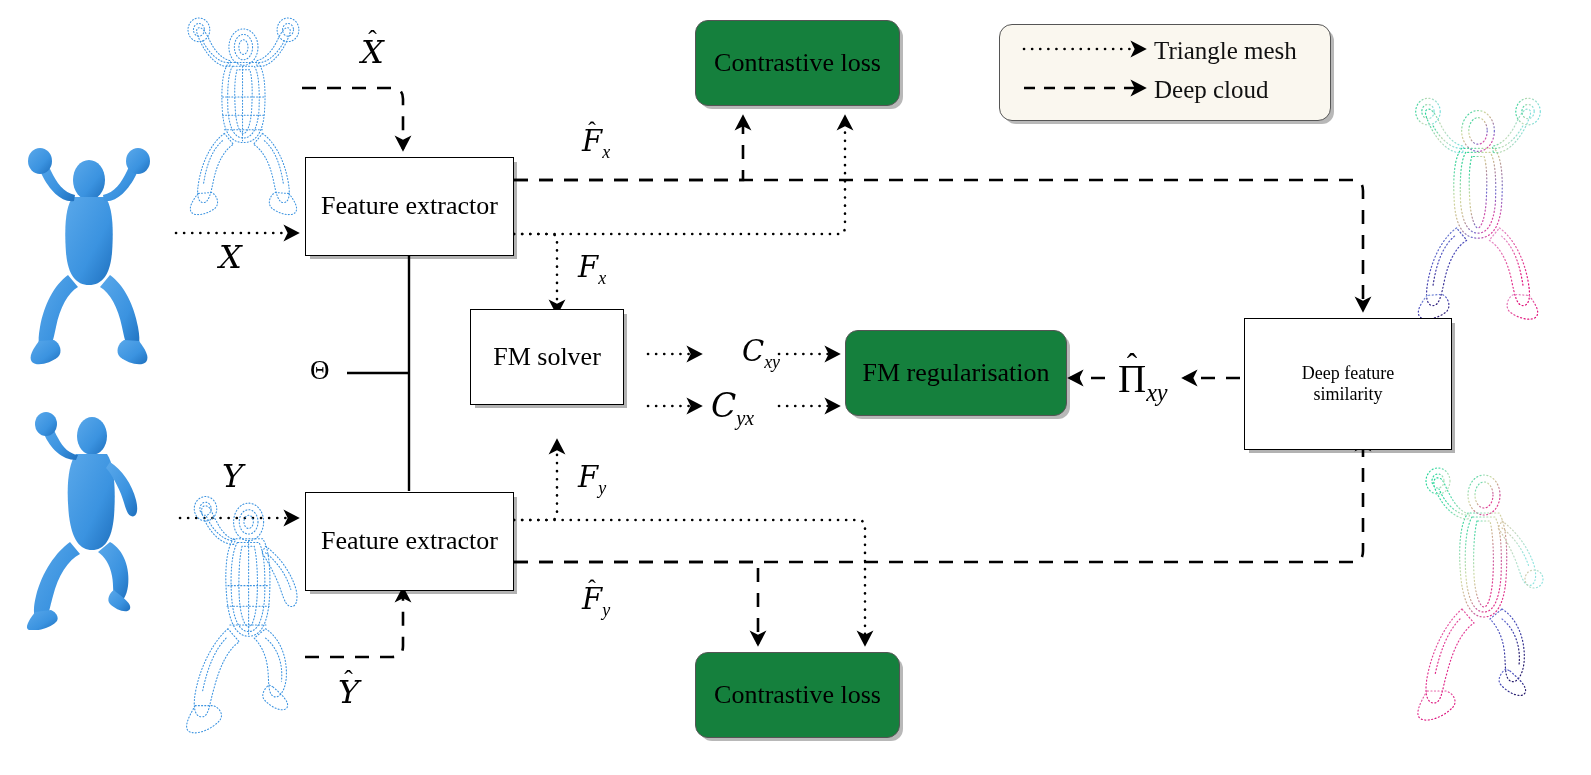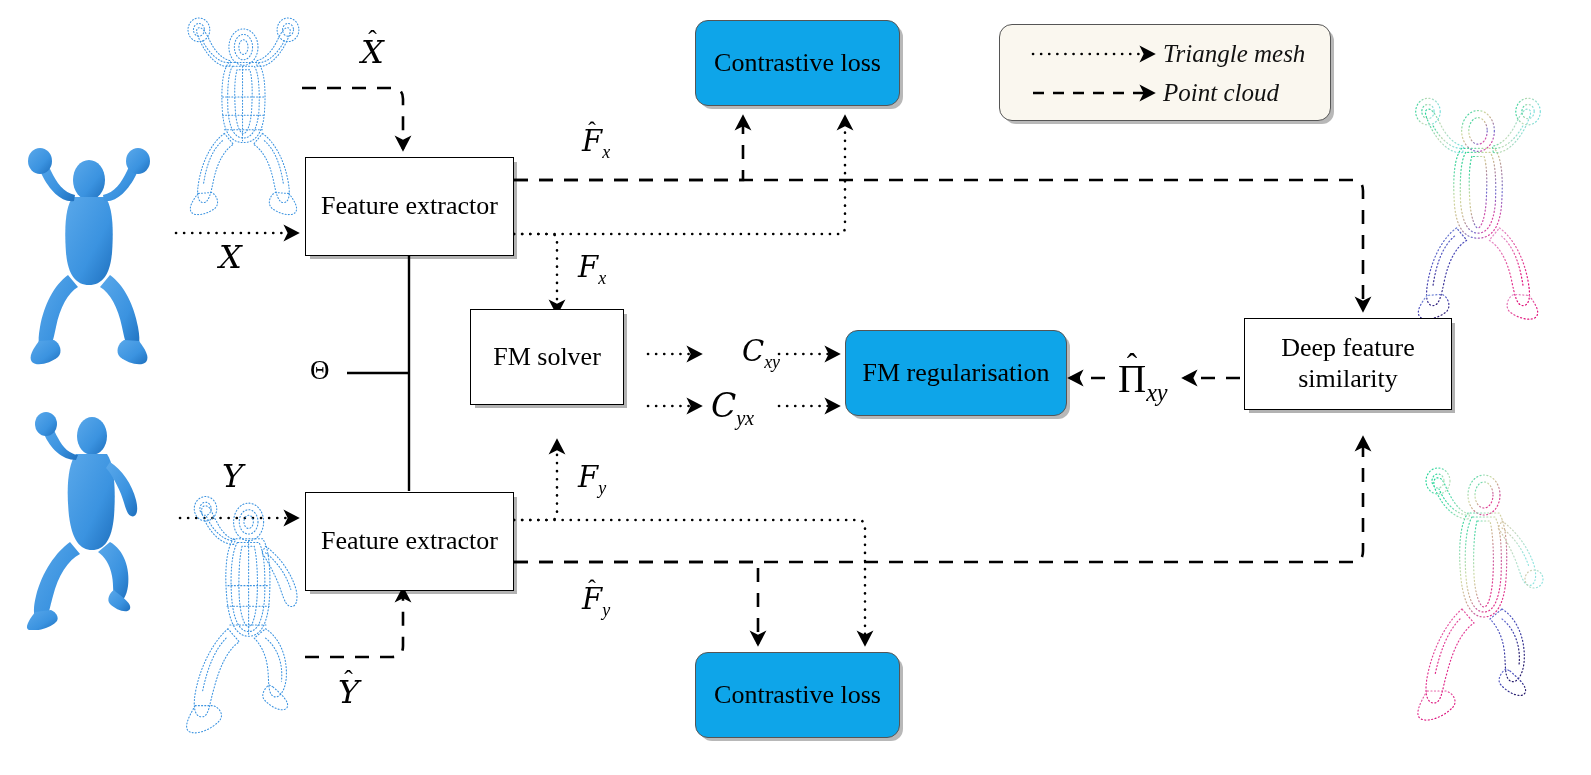--- a/index.html
+++ b/index.html
@@ -38,21 +38,21 @@
     color: #000;
     line-height: 1.18;
     z-index: 5;
   }
   .node-rect {
     background: #ffffff;
     border: 1.6px solid #000000;
     box-shadow: 4px 4px 0 -1px rgba(0,0,0,0.30);
   }
   .node-round {
-    background: #0ea5e9;
+    background: #15803d;
     border: 1.6px solid #555555;
     border-radius: 13px;
     box-shadow: 4px 4px 0 -1px rgba(0,0,0,0.28);
   }
 
   
   .mlabel {
     position: absolute;
     font-family: "Liberation Serif", "DejaVu Serif", serif;
     color: #000;
@@ -91,25 +91,24 @@
     width: 330px;
     height: 95px;
     background: #faf7ef;
     border: 1.6px solid #555555;
     border-radius: 13px;
     box-shadow: 4px 4px 0 -1px rgba(0,0,0,0.28);
     z-index: 8;
   }
   .legend-row {
     position: absolute;
-    left: 13px; right: 0;
+    left: 4px; right: 0;
     height: 34px;
     display: flex;
-    align-items: flex-end;
-    font-style: italic;
+    align-items: center;
   }
   .legend-row .glyph {
     width: 132px;
     margin-left: 18px;
     flex: 0 0 auto;
   }
   .legend-row .ltext {
     font-size: 25px;
     font-family: "Liberation Serif", "DejaVu Serif", serif;
     color: #111;
@@ -423,21 +422,21 @@
   </div>
 
   <div class="node node-rect" style="left:470px; top:309px; width:154px; height:96px; font-size:26px;">
     <span>FM solver</span>
   </div>
 
   <div class="node node-round" style="left:845px; top:330px; width:222px; height:86px; font-size:26px;">
     <span>FM regularisation</span>
   </div>
 
-  <div class="node node-rect" style="left:1244px; top:318px; width:208px; height:92px; font-size:26px; flex-direction:column;">
+  <div class="node node-rect" style="left:1244px; top:318px; width:208px; height:132px; font-size:18px; flex-direction:column;">
     <span>Deep feature</span>
     <span>similarity</span>
   </div>
 
   <div class="node node-round" style="left:695px; top:20px; width:205px; height:86px; font-size:26px;">
     <span>Contrastive loss</span>
   </div>
 
   <div class="node node-round" style="left:695px; top:652px; width:205px; height:86px; font-size:26px;">
     <span>Contrastive loss</span>
@@ -511,18 +510,18 @@
       <span class="glyph">
         <svg width="132" height="20" viewBox="0 0 132 20">
           <defs>
             <marker id="lgarrow2" viewBox="0 0 12 12" refX="9.2" refY="6" markerWidth="7.2" markerHeight="7.2" orient="auto-start-reverse">
               <path d="M0.5,0.6 L11,6 L0.5,11.4 L3.2,6 Z" fill="#000"></path>
             </marker>
           </defs>
           <path d="M2,10 L122,10" fill="none" stroke="#000" stroke-width="2.6" stroke-dasharray="11 9" marker-end="url(#lgarrow2)"></path>
         </svg>
       </span>
-      <span class="ltext">Point cloud</span>
+      <span class="ltext">Deep cloud</span>
     </div>
 
   </div>
 
 </div>
 
 </body></html>

